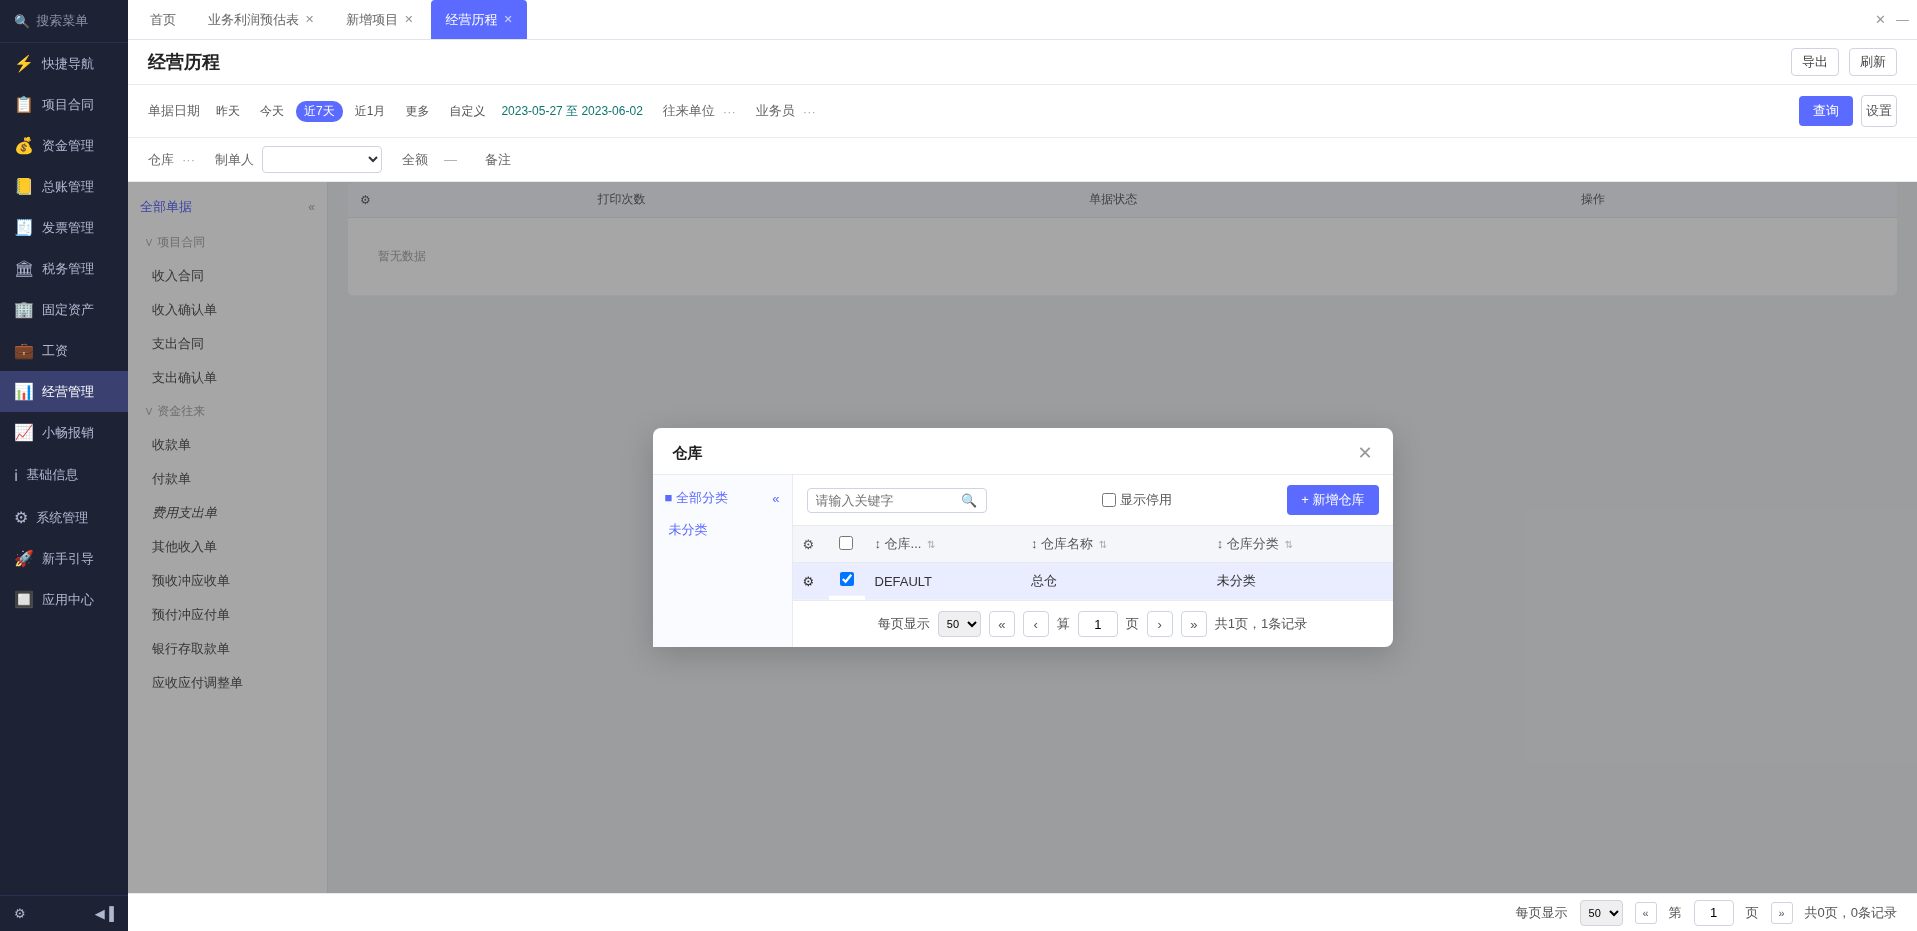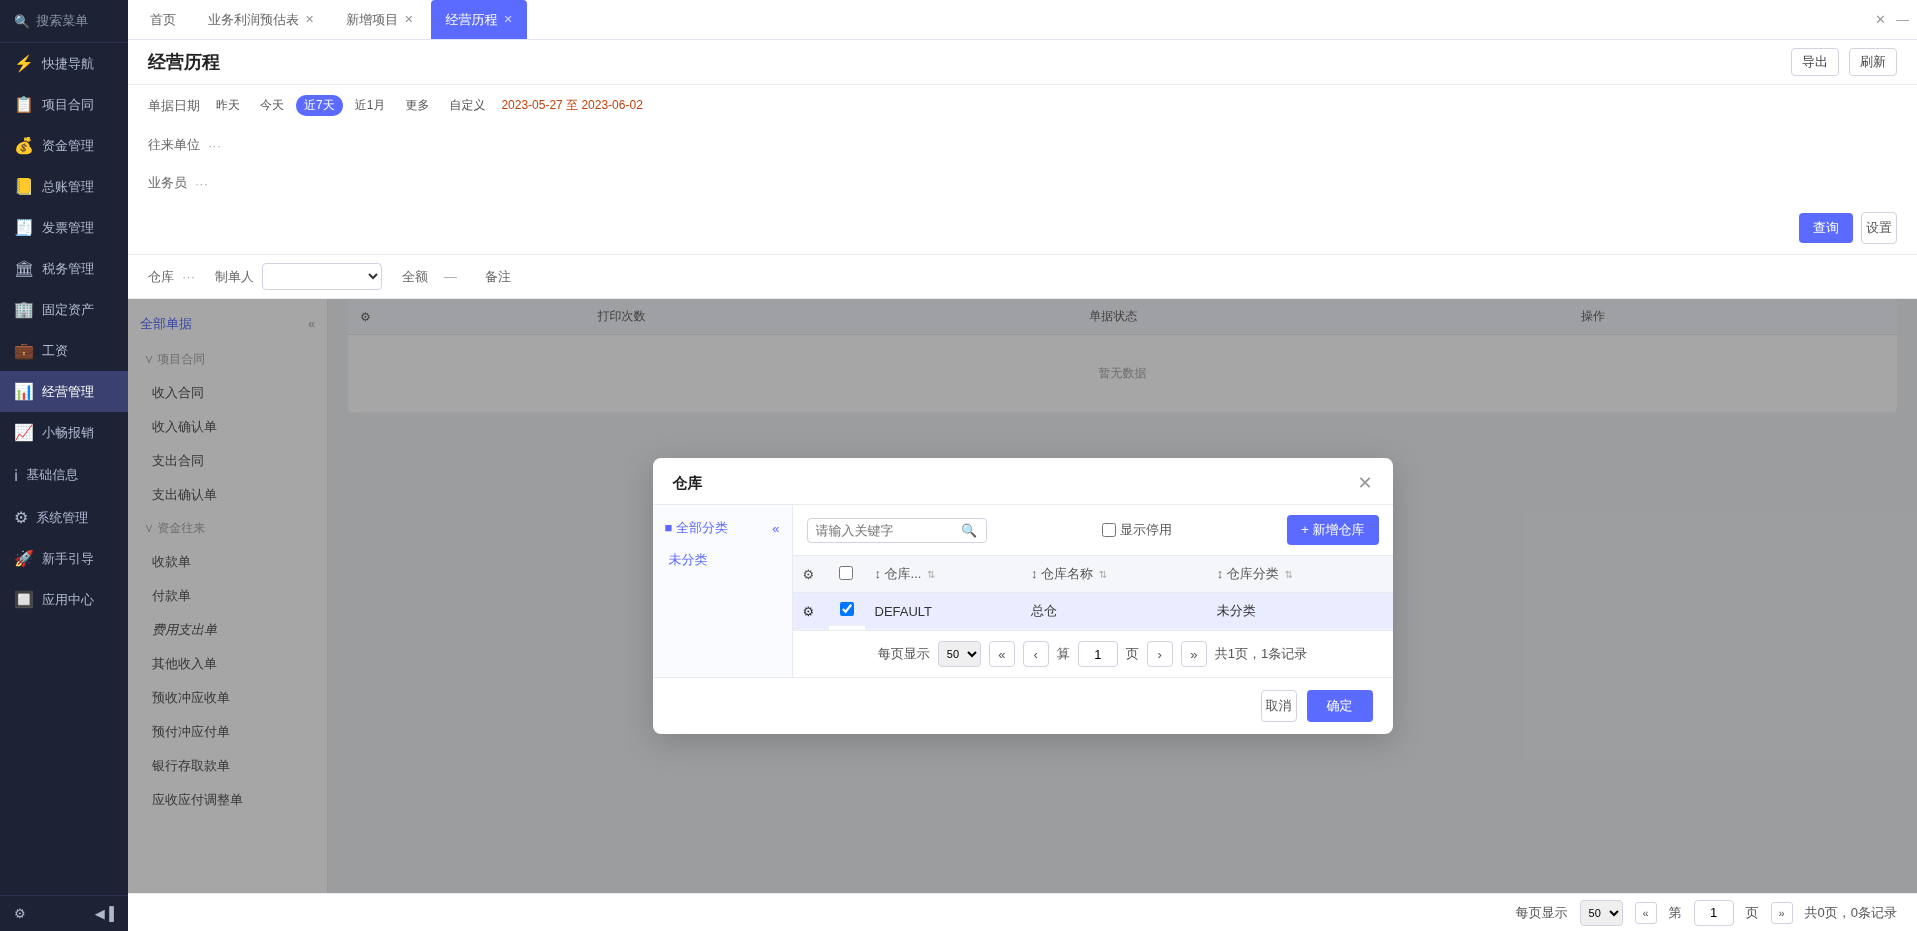--- a/index.html
+++ b/index.html
@@ -99,32 +99,31 @@
       padding: 4px 10px; border: 1px solid #d0d4e0;
       background: #fff; border-radius: 4px; cursor: pointer; font-size: 13px; color: #444;
     }
 
     
     .filter-bar {
       background: #fff;
       padding: 10px 20px;
       border-bottom: 1px solid #e8eaf0;
       display: flex;
-      align-items: flex-start;
+      align-items: center;
       gap: 20px;
       flex-shrink: 0;
       flex-wrap: wrap;
-      flex-direction: column;
     }
     .filter-item { display: flex; align-items: center; gap: 8px; }
     .filter-label { color: #666; font-size: 13px; white-space: nowrap; }
     .date-tabs { display: flex; gap: 4px; }
     .date-tab { padding: 2px 8px; border-radius: 3px; cursor: pointer; font-size: 12px; color: #555; }
     .date-tab.active { background: #5b6bff; color: #fff; border-radius: 10px; }
-    .date-range { color: #c2410c; font-size: 12px; }
+    .date-range { color: #0f766e; font-size: 12px; }
     .filter-select {
       border: 1px solid #d0d4e0; border-radius: 4px; padding: 4px 24px 4px 8px;
       font-size: 13px; background: #fff; color: #333; min-width: 120px; cursor: pointer;
     }
     .filter-dots { color: #aaa; cursor: pointer; }
 
     
     .filter-bar2 {
       background: #fff;
       padding: 8px 20px;
@@ -502,21 +501,21 @@
             <thead>
               <tr>
                 <th>⚙</th>
                 <th>打印次数</th>
                 <th>单据状态</th>
                 <th>操作</th>
               </tr>
             </thead>
             <tbody>
               <tr>
-                <td colspan="4" style="text-align:center;color:#aaa;padding:30px;">暂无数据</td>
+                <td colspan="4" style="color:#aaa;padding:30px;">暂无数据</td>
               </tr>
             </tbody>
           </table>
         </div>
       </div>
     </div>
 
     <div class="overlay">
       <div class="dialog">
 
@@ -584,24 +583,20 @@
               <span>算</span>
               <input type="text" class="page-input" value="1" style="">
               <span>页</span>
               <button class="page-btn">›</button>
               <button class="page-btn">»</button>
               <span>共1页，1条记录</span>
             </div>
           </div>
         </div>
 
-        <div class="dialog-footer">
-          <button class="cancel-btn">取消</button>
-          <button class="confirm-btn">确定</button>
-        </div>
       </div>
     </div>
   </div>
 
   <div class="status-bar">
     <span>每页显示</span>
     <select class="page-select">
       <option>50</option>
     </select>
     <button class="page-btn-sm">«</button>

